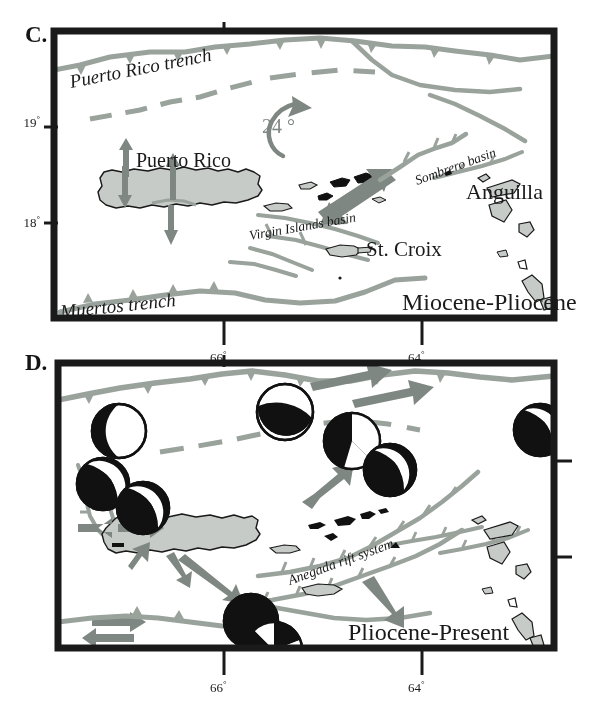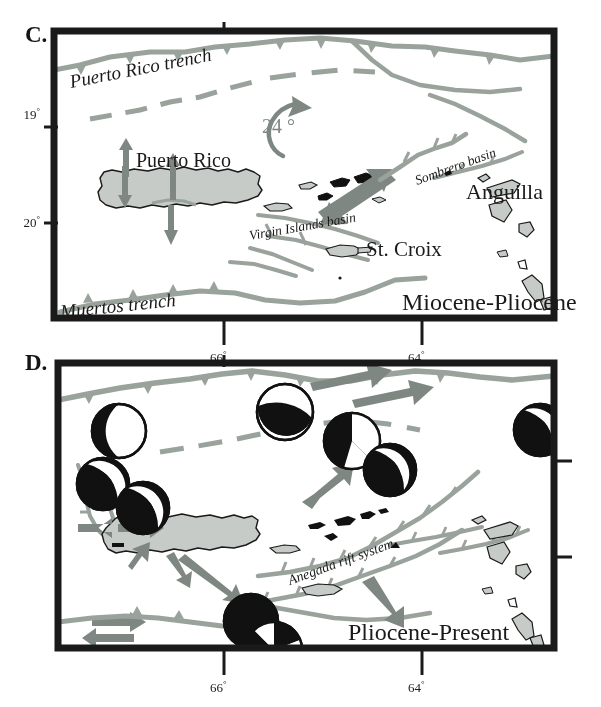--- a/index.html
+++ b/index.html
@@ -431,25 +431,25 @@
 
     <text x="402" y="310" font-family="Liberation Serif, serif" font-size="24" fill="#1a1a1a">Miocene-Pliocene</text>
 
     <text x="262" y="133" font-family="Liberation Serif, serif" font-size="20" fill="#7f8782">24 °</text>
 
     <text x="290" y="585" transform="rotate(-20 290 585)" font-family="Liberation Serif, serif" font-style="italic" font-size="14" fill="#1a1a1a">Anegada rift system</text>
 
     <text x="348" y="640" font-family="Liberation Serif, serif" font-size="24" fill="#1a1a1a">Pliocene-Present</text>
   </svg>
 
-  <div class="axis-label lat-label" style="left:8px; top:106px; width:32px;">
+  <div class="axis-label lat-label" style="left:8px; top:114px; width:32px;">
     <span>19</span><sup>°</sup>
   </div>
   <div class="axis-label lat-label" style="left:8px; top:214px; width:32px;">
-    <span>20</span><sup>°</sup>
+    <span>18</span><sup>°</sup>
   </div>
 
   <div class="axis-label" style="left:210px; top:349px;">
     <span>66</span><sup>°</sup>
   </div>
   <div class="axis-label" style="left:408px; top:349px;">
     <span>64</span><sup>°</sup>
   </div>
 
   <div class="axis-label" style="left:210px; top:679px;">

